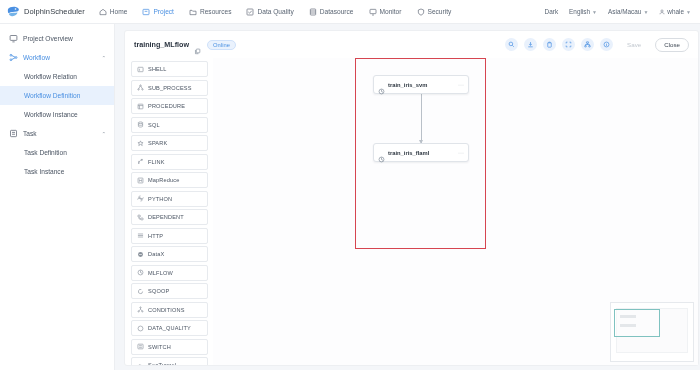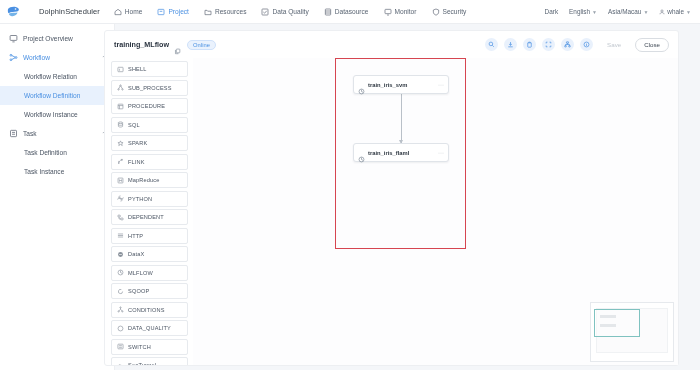--- a/index.html
+++ b/index.html
@@ -13,21 +13,21 @@
 
   
   .topnav {
     position: absolute; top: 0; left: 0;
     width: 700px; height: 24px;
     background: #ffffff;
     border-bottom: 1px solid #eceef1;
     display: flex; align-items: center;
     padding: 0 6px;
   }
-  .brand { display: flex; align-items: center; gap: 18px; margin-right: 14px; }
+  .brand { display: flex; align-items: center; gap: 3px; margin-right: 14px; }
   .brand-logo {
     width: 15px; height: 14px; position: relative; flex: none;
   }
   .brand-name { font-size: 7.5px; color: #333b44; letter-spacing: .1px; white-space: nowrap; }
   .navitems { display: flex; align-items: center; gap: 15px; }
   .navitem { display: flex; align-items: center; gap: 3px; cursor: pointer; }
   .navitem .nlabel { font-size: 6.6px; color: #5a6573; white-space: nowrap; }
   .navitem.active .nlabel { color: #4a90e2; }
   .navitem.active svg { stroke: #4a90e2; }
   .navitem svg { stroke: #6b7280; }
@@ -55,21 +55,21 @@
   .sb-row.accent .sb-label { color: #4a90e2; }
   .sb-row.accent svg { stroke: #4a90e2; }
   .sb-row.child { padding-left: 24px; }
   .sb-row.selected { background: #e8f1fd; }
   .sb-row.selected .sb-label { color: #4a90e2; }
   .sb-chev { position: absolute; right: 8px; font-size: 5.5px; color: #9aa3ad; }
   .sb-icon { width: 9px; height: 9px; display: flex; align-items: center; justify-content: center; flex: none; }
 
   
   .content {
-    position: absolute; left: 104px; top: 30px;
+    position: absolute; left: 124px; top: 30px;
     width: 575px; height: 336px;
     background: #ffffff;
     border: 1px solid #edeff2;
     border-radius: 3px;
   }
   .card-head {
     height: 27px; display: flex; align-items: center;
     padding: 0 9px; position: relative;
   }
   .wf-title { font-size: 7.2px; font-weight: bold; color: #2b3440; }

